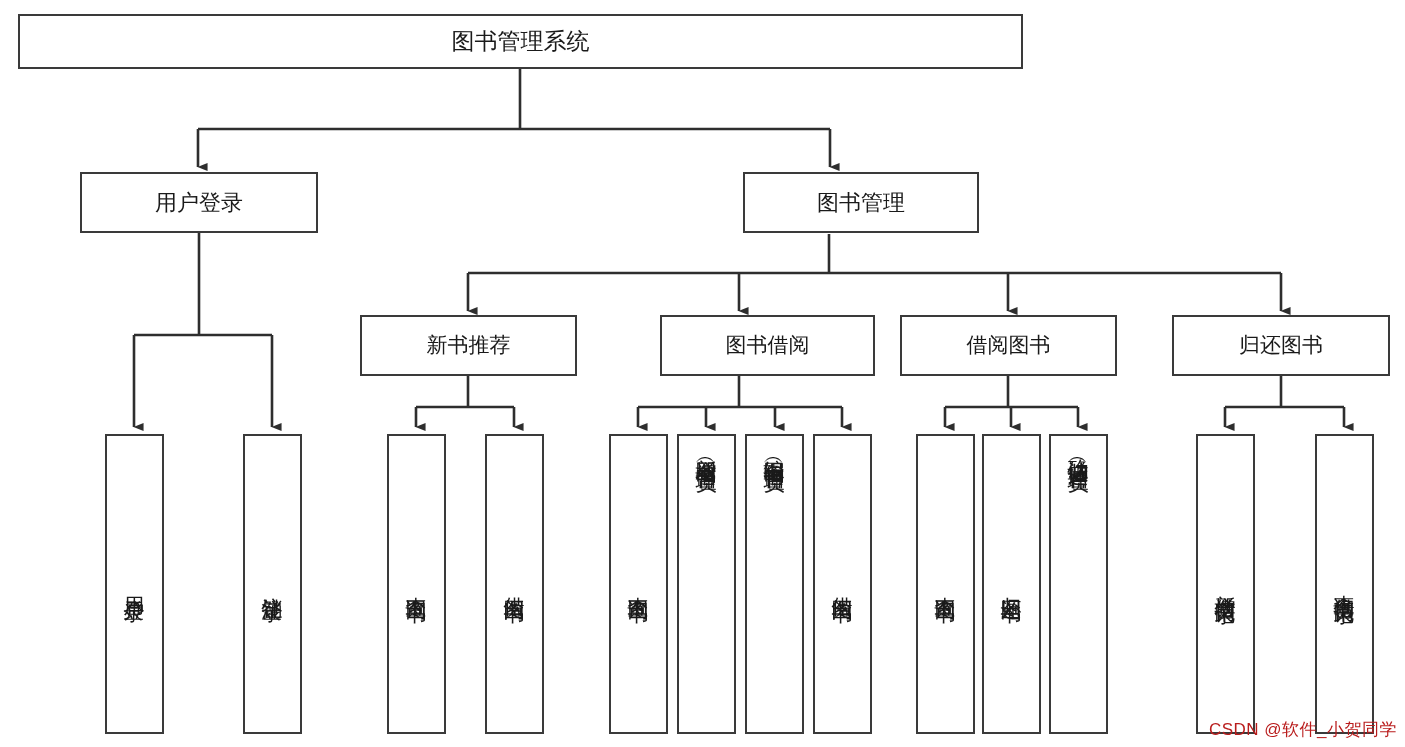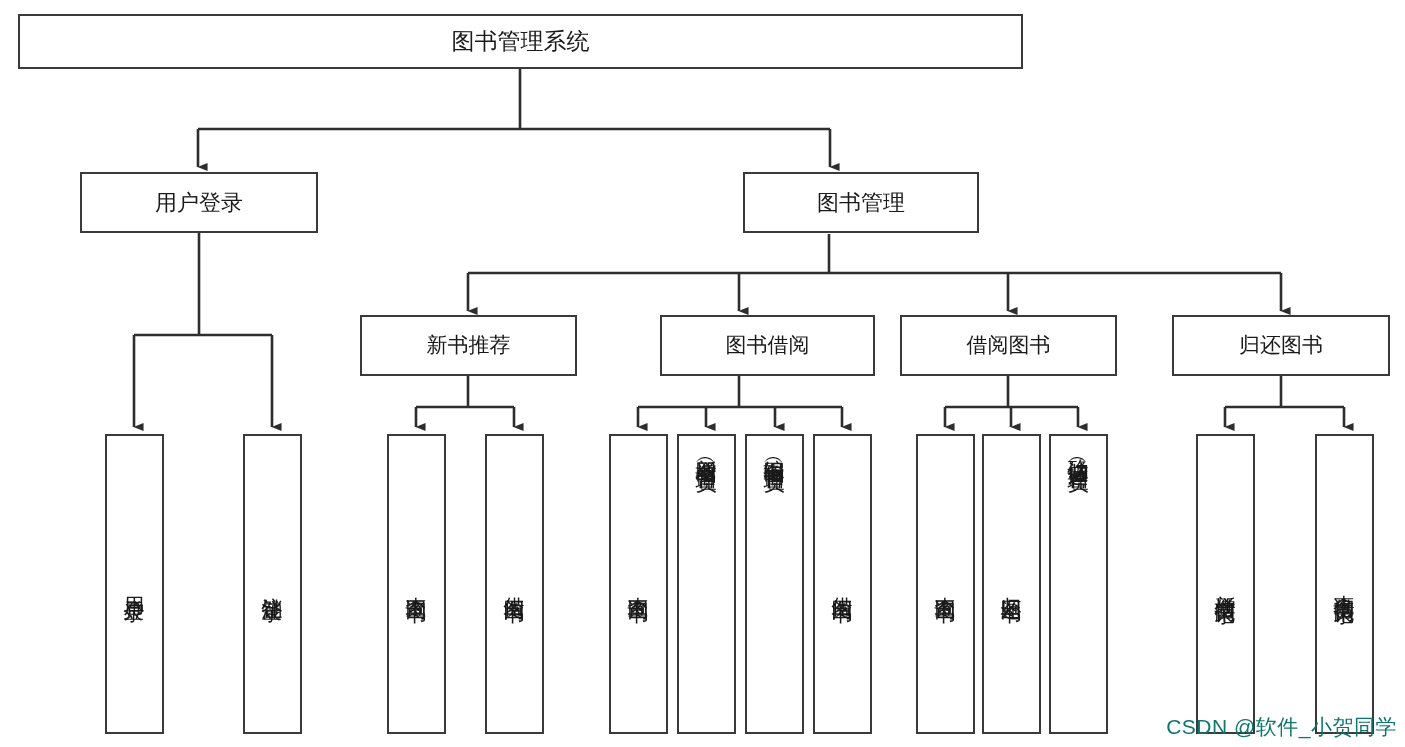--- a/index.html
+++ b/index.html
@@ -74,22 +74,22 @@
     white-space: pre;
   }
   .node-leaf.leaf-center {
     align-items: center;
     padding-top: 0;
   }
   #watermark {
     position: absolute;
     right: 8px;
     bottom: 6px;
-    font-size: 21px;
-    color: #0f766e;
+    font-size: 17px;
+    color: #b91c1c;
     letter-spacing: 0.5px;
     z-index: 3;
     white-space: nowrap;
   }
 </style>
 </head>
 <body>
 
 <div id="diagram-root">
 

